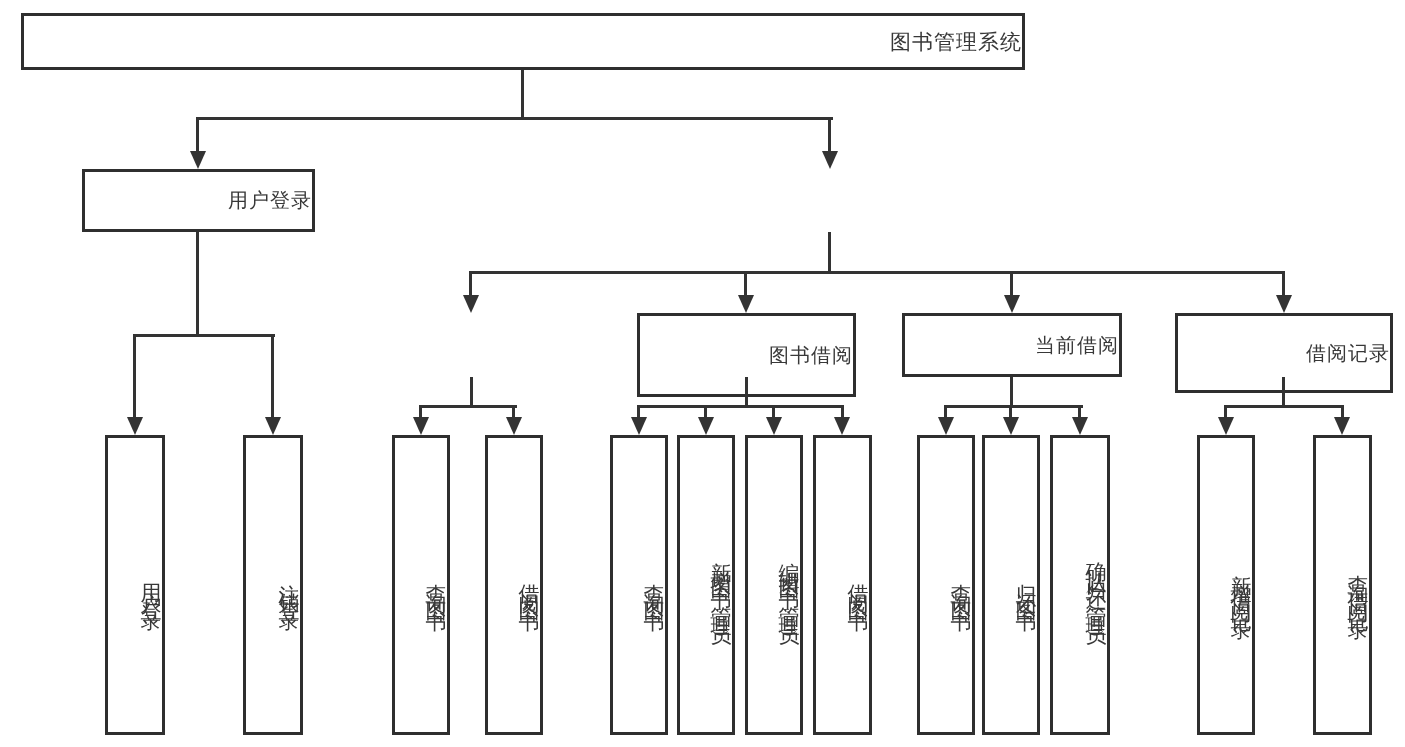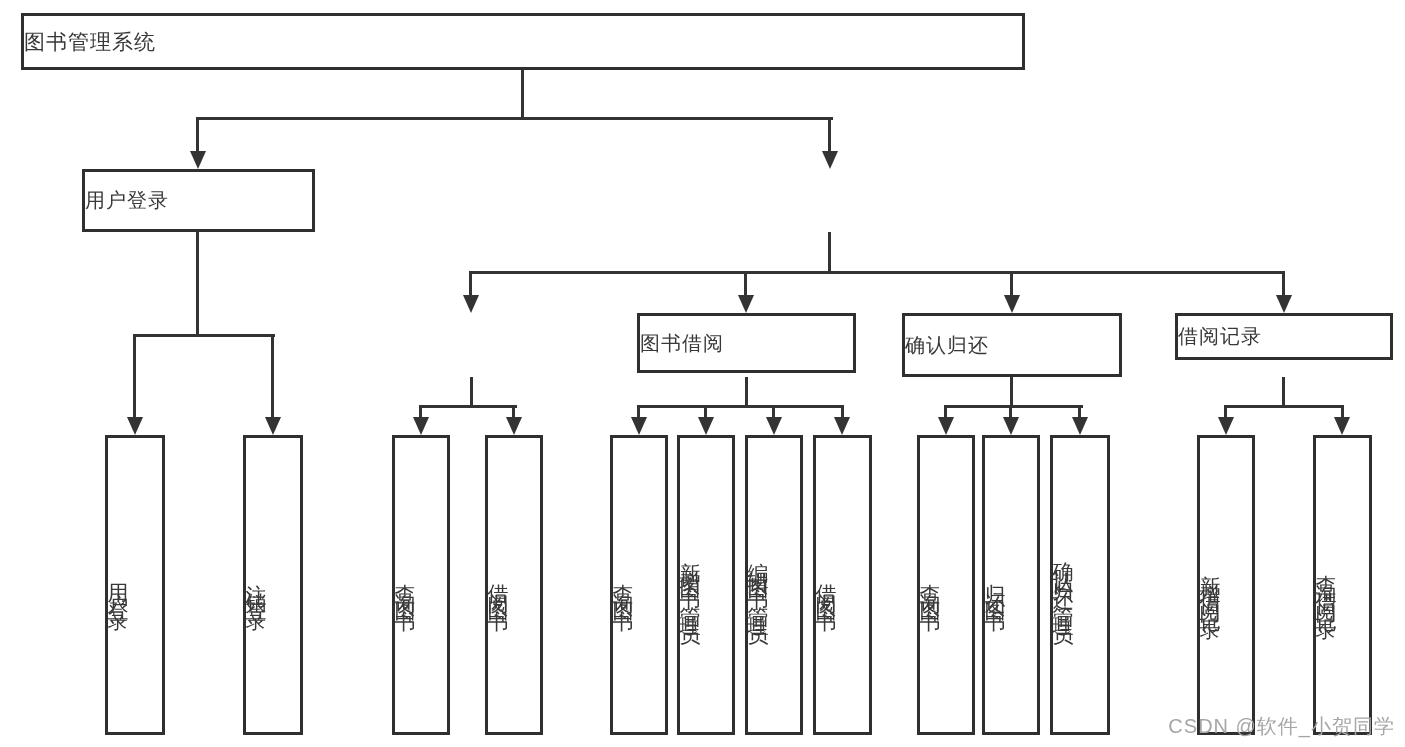--- a/index.html
+++ b/index.html
@@ -15,21 +15,21 @@
     position:relative;
     width:1405px;height:747px;
     background:var(--background);
     overflow:hidden;
   }
   .node{
     position:absolute;
     box-sizing:border-box;
     border:3px solid var(--box-border);
     background:var(--background);
-    display:flex;align-items:center;justify-content:flex-start;
+    display:flex;align-items:center;justify-content:flex-end;
     color:var(--text);
   }
   .hnode{font-size:20px;letter-spacing:1px;}
   .rootnode{font-size:21px;letter-spacing:1px;}
   .leaf{}
   .vtext{
     writing-mode:vertical-rl;
     text-orientation:mixed;
     font-size:21px;
     line-height:1;
@@ -85,27 +85,27 @@
   <div class="hl" style="left:469px;top:271px;width:816px"></div>
   <div class="vl" style="left:469px;top:271px;height:26px"></div>
   <div class="arr" style="left:463px;top:295px"></div>
   <div class="vl" style="left:744px;top:271px;height:26px"></div>
   <div class="arr" style="left:738px;top:295px"></div>
   <div class="vl" style="left:1010px;top:271px;height:26px"></div>
   <div class="arr" style="left:1004px;top:295px"></div>
   <div class="vl" style="left:1282px;top:271px;height:26px"></div>
   <div class="arr" style="left:1276px;top:295px"></div>
 
-  <div class="node hnode" style="left:637px;top:313px;width:219px;height:60px">
+  <div class="node hnode" style="left:637px;top:313px;width:219px;height:84px">
     <span>图书借阅</span>
   </div>
   <div class="node hnode" style="left:902px;top:313px;width:220px;height:64px">
-    <span>确认归还</span>
+    <span>当前借阅</span>
   </div>
-  <div class="node hnode" style="left:1175px;top:313px;width:218px;height:47px">
+  <div class="node hnode" style="left:1175px;top:313px;width:218px;height:80px">
     <span>借阅记录</span>
   </div>
 
   <div class="vl" style="left:470px;top:377px;height:31px"></div>
   <div class="hl" style="left:419px;top:405px;width:98px"></div>
   <div class="vl" style="left:419px;top:405px;height:15px"></div>
   <div class="arr" style="left:413px;top:417px"></div>
   <div class="vl" style="left:512px;top:405px;height:15px"></div>
   <div class="arr" style="left:506px;top:417px"></div>
 
@@ -173,15 +173,14 @@
     <span class="vtext">确认归还（管理员）</span>
   </div>
 
   <div class="node leaf" style="left:1197px;top:435px;width:58px;height:300px">
     <span class="vtext">新增借阅记录</span>
   </div>
   <div class="node leaf" style="left:1313px;top:435px;width:59px;height:300px">
     <span class="vtext">查询借阅记录</span>
   </div>
 
-  <div class="watermark">CSDN @软件_小贺同学</div>
 
 </div>
 
 </body></html>

